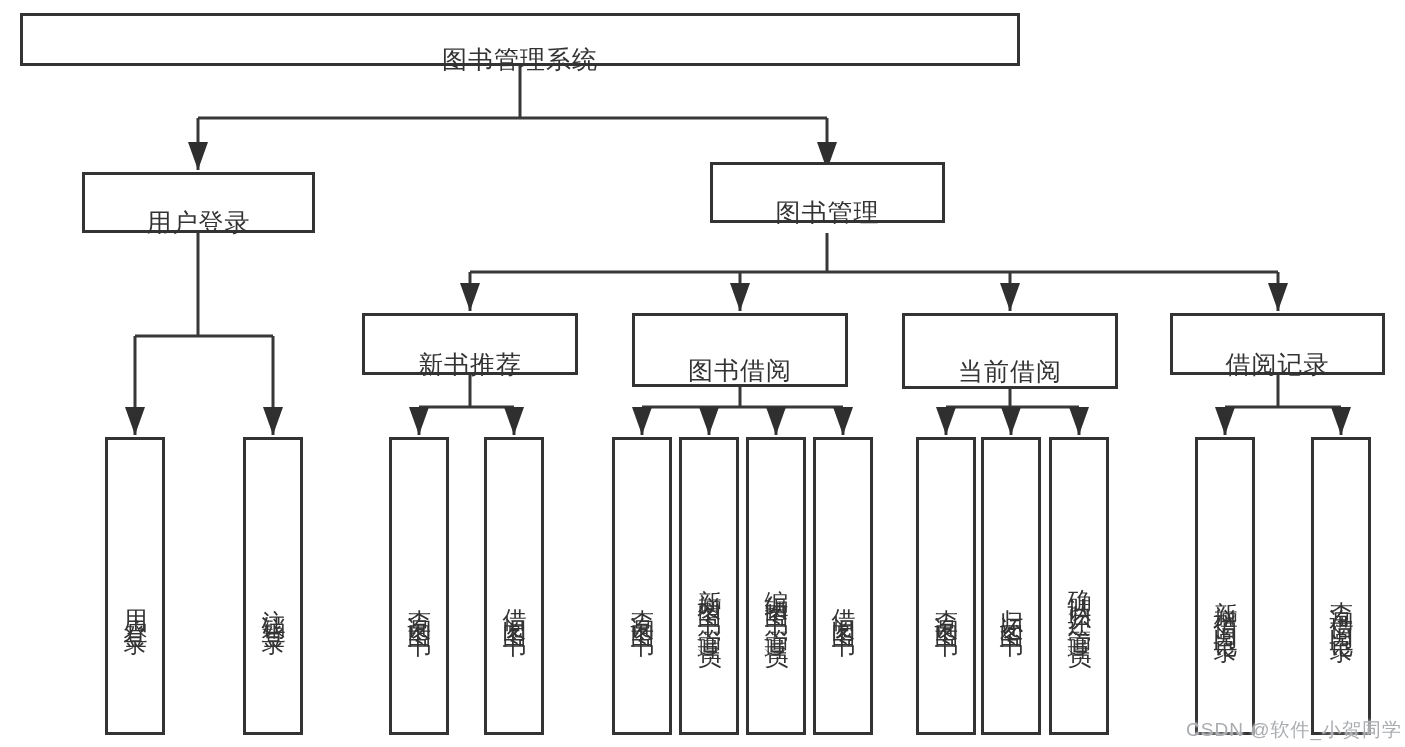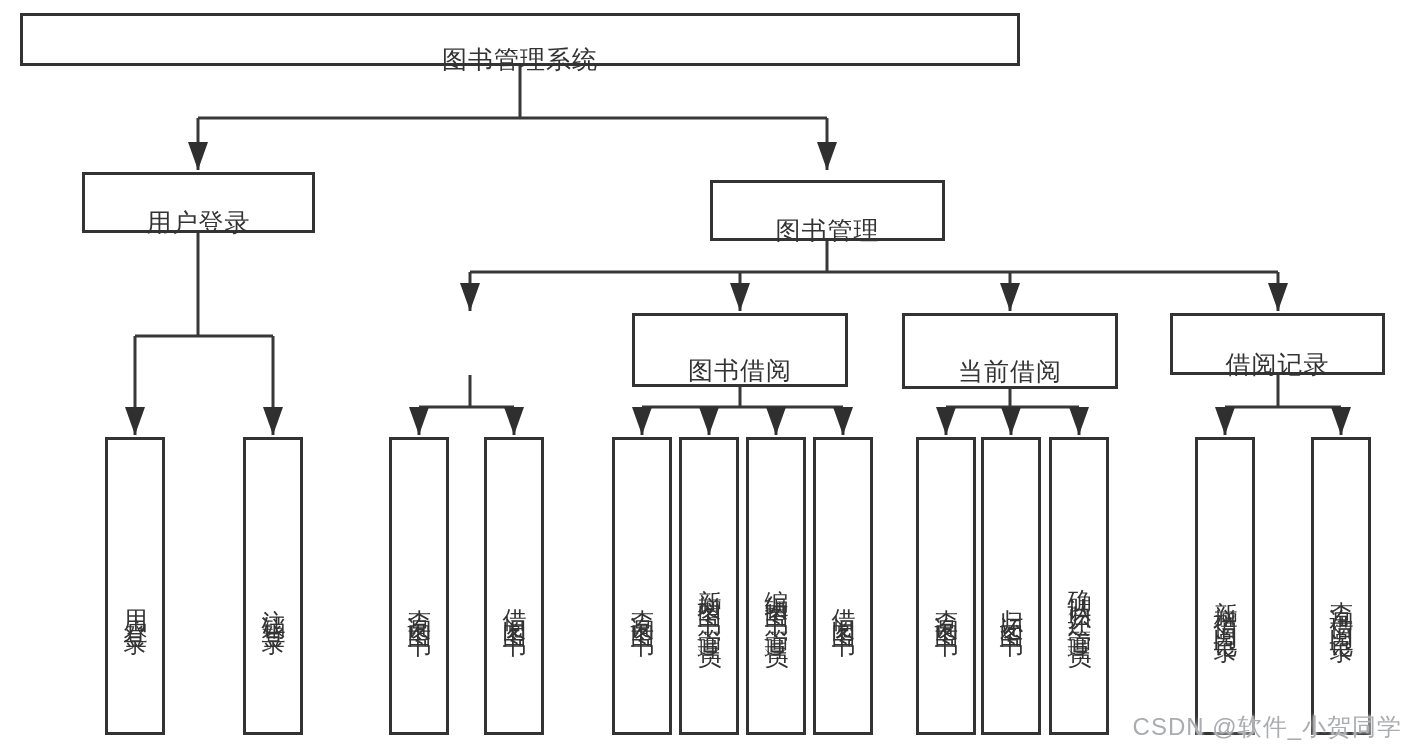--- a/index.html
+++ b/index.html
@@ -27,21 +27,21 @@
     text-orientation:mixed;
     font-size:24px;
     letter-spacing:8px;
     line-height:1.2;
   }
   .label{white-space:nowrap;margin-top:40px;}
   .watermark{
     position:absolute;
     right:3px;bottom:4px;
     z-index:5;
-    font-size:24px;
+    font-size:19px;
     color:#a9acb0;
     letter-spacing:1px;
     text-shadow:0 0 2px #ffffff,0 0 4px #ffffff;
   }
 </style>
 </head>
 <body>
 
 <div class="stage">
 
@@ -86,24 +86,27 @@
     <path class="ln" d="M1341 407 V435" marker-end="url(#arw)"></path>
   </svg>
 
   <div class="box hbox" style="left:20px;top:13px;width:1000px;height:53px;">
     <span class="label">图书管理系统</span>
   </div>
 
   <div class="box hbox" style="left:82px;top:172px;width:233px;height:61px;">
     <span class="label">用户登录</span>
   </div>
-  <div class="box hbox" style="left:710px;top:180px;width:235px;height:61px;">
+  <div class="box hbox" style="left:710px;top:162px;width:235px;height:61px;">
     <span class="label">图书管理</span>
   </div>
 
+  <div class="box hbox" style="left:362px;top:313px;width:216px;height:62px;">
+    <span class="label">新书推荐</span>
+  </div>
   <div class="box hbox" style="left:632px;top:313px;width:216px;height:74px;">
     <span class="label">图书借阅</span>
   </div>
   <div class="box hbox" style="left:902px;top:313px;width:216px;height:76px;">
     <span class="label">当前借阅</span>
   </div>
   <div class="box hbox" style="left:1170px;top:313px;width:215px;height:62px;">
     <span class="label">借阅记录</span>
   </div>
 

